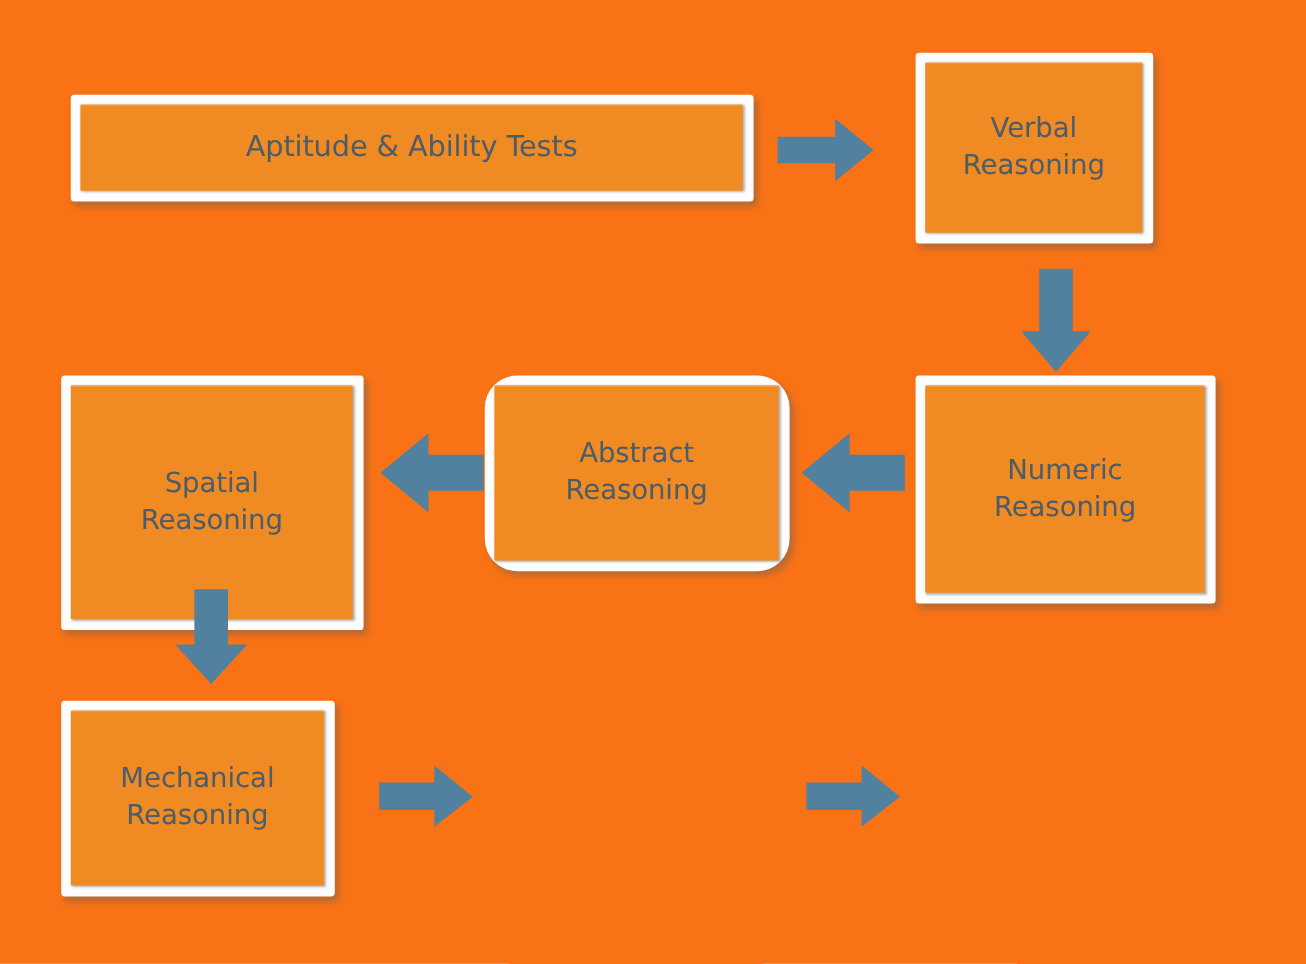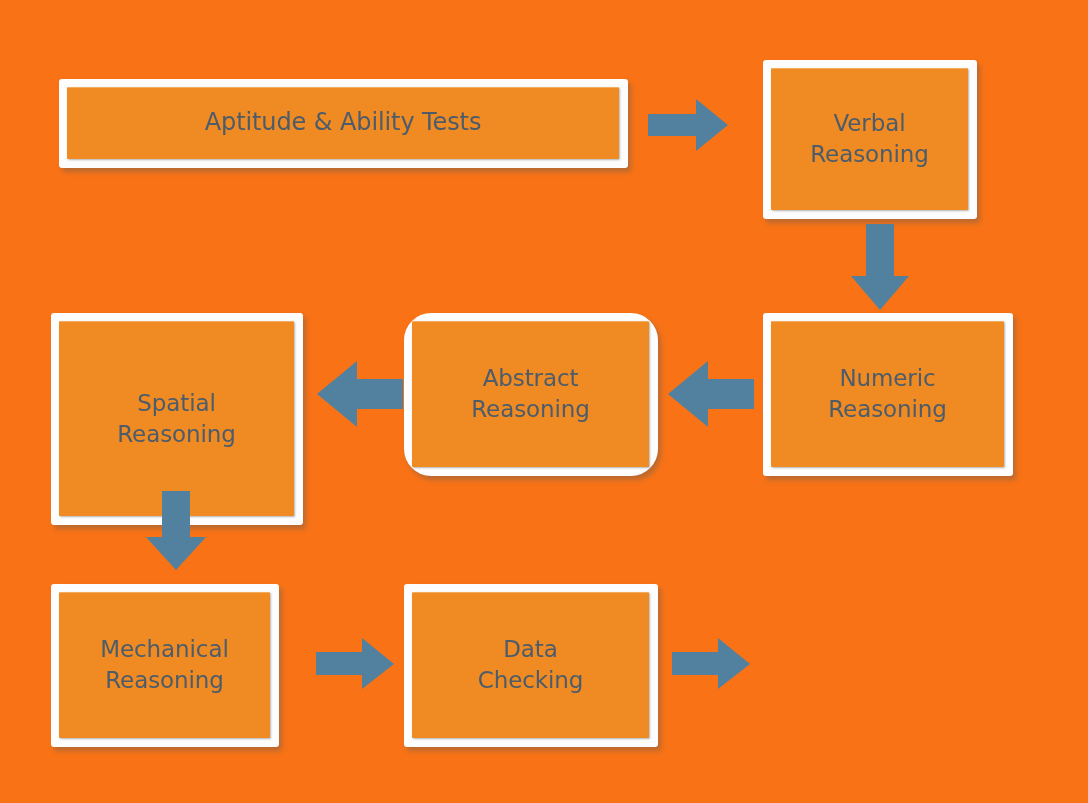--- a/index.html
+++ b/index.html
@@ -78,21 +78,21 @@
       <span class="label">Aptitude &amp; Ability Tests</span>
     </div>
   </div>
 
   <div class="arrow" style="left:648px; top:99px; width:80px; height:52px;">
     <svg width="80" height="52" viewBox="0 0 80 52" aria-hidden="true">
       <polygon class="arrow-shape" points="0,15 48,15 48,0 80,26 48,52 48,37 0,37"></polygon>
     </svg>
   </div>
 
-  <div class="node" style="left:763px; top:44px; width:214px; height:159px;margin-top:16px;">
+  <div class="node" style="left:763px; top:44px; width:198px; height:159px;">
     <div class="fill">
       <span class="label">Verbal
 Reasoning</span>
     </div>
   </div>
 
   <div class="arrow" style="left:851px; top:224px; width:58px; height:86px;">
     <svg width="58" height="86" viewBox="0 0 58 86" aria-hidden="true">
       <polygon class="arrow-shape" points="15,0 43,0 43,52 58,52 29,86 0,52 15,52"></polygon>
     </svg>
@@ -117,21 +117,21 @@
 Reasoning</span>
     </div>
   </div>
 
   <div class="arrow" style="left:668px; top:361px; width:86px; height:66px;">
     <svg width="86" height="66" viewBox="0 0 86 66" aria-hidden="true">
       <polygon class="arrow-shape" points="0,33 40,0 40,18 86,18 86,48 40,48 40,66"></polygon>
     </svg>
   </div>
 
-  <div class="node" style="left:763px; top:313px; width:250px; height:163px;">
+  <div class="node" style="left:763px; top:313px; width:250px; height:190px;">
     <div class="fill">
       <span class="label">Numeric
 Reasoning</span>
     </div>
   </div>
 
   <div class="arrow" style="left:146px; top:491px; width:60px; height:79px;">
     <svg width="60" height="79" viewBox="0 0 60 79" aria-hidden="true">
       <polygon class="arrow-shape" points="16,0 44,0 44,46 60,46 30,79 0,46 16,46"></polygon>
     </svg>
@@ -143,26 +143,20 @@
 Reasoning</span>
     </div>
   </div>
 
   <div class="arrow" style="left:316px; top:638px; width:78px; height:51px;">
     <svg width="78" height="51" viewBox="0 0 78 51" aria-hidden="true">
       <polygon class="arrow-shape" points="0,14 46,14 46,0 78,26 46,51 46,37 0,37"></polygon>
     </svg>
   </div>
 
-  <div class="node" style="left:404px; top:584px; width:254px; height:163px;">
-    <div class="fill">
-      <span class="label">Data
-Checking</span>
-    </div>
-  </div>
 
   <div class="arrow" style="left:672px; top:638px; width:78px; height:51px;">
     <svg width="78" height="51" viewBox="0 0 78 51" aria-hidden="true">
       <polygon class="arrow-shape" points="0,14 46,14 46,0 78,26 46,51 46,37 0,37"></polygon>
     </svg>
   </div>
 
 
 </div>
 

